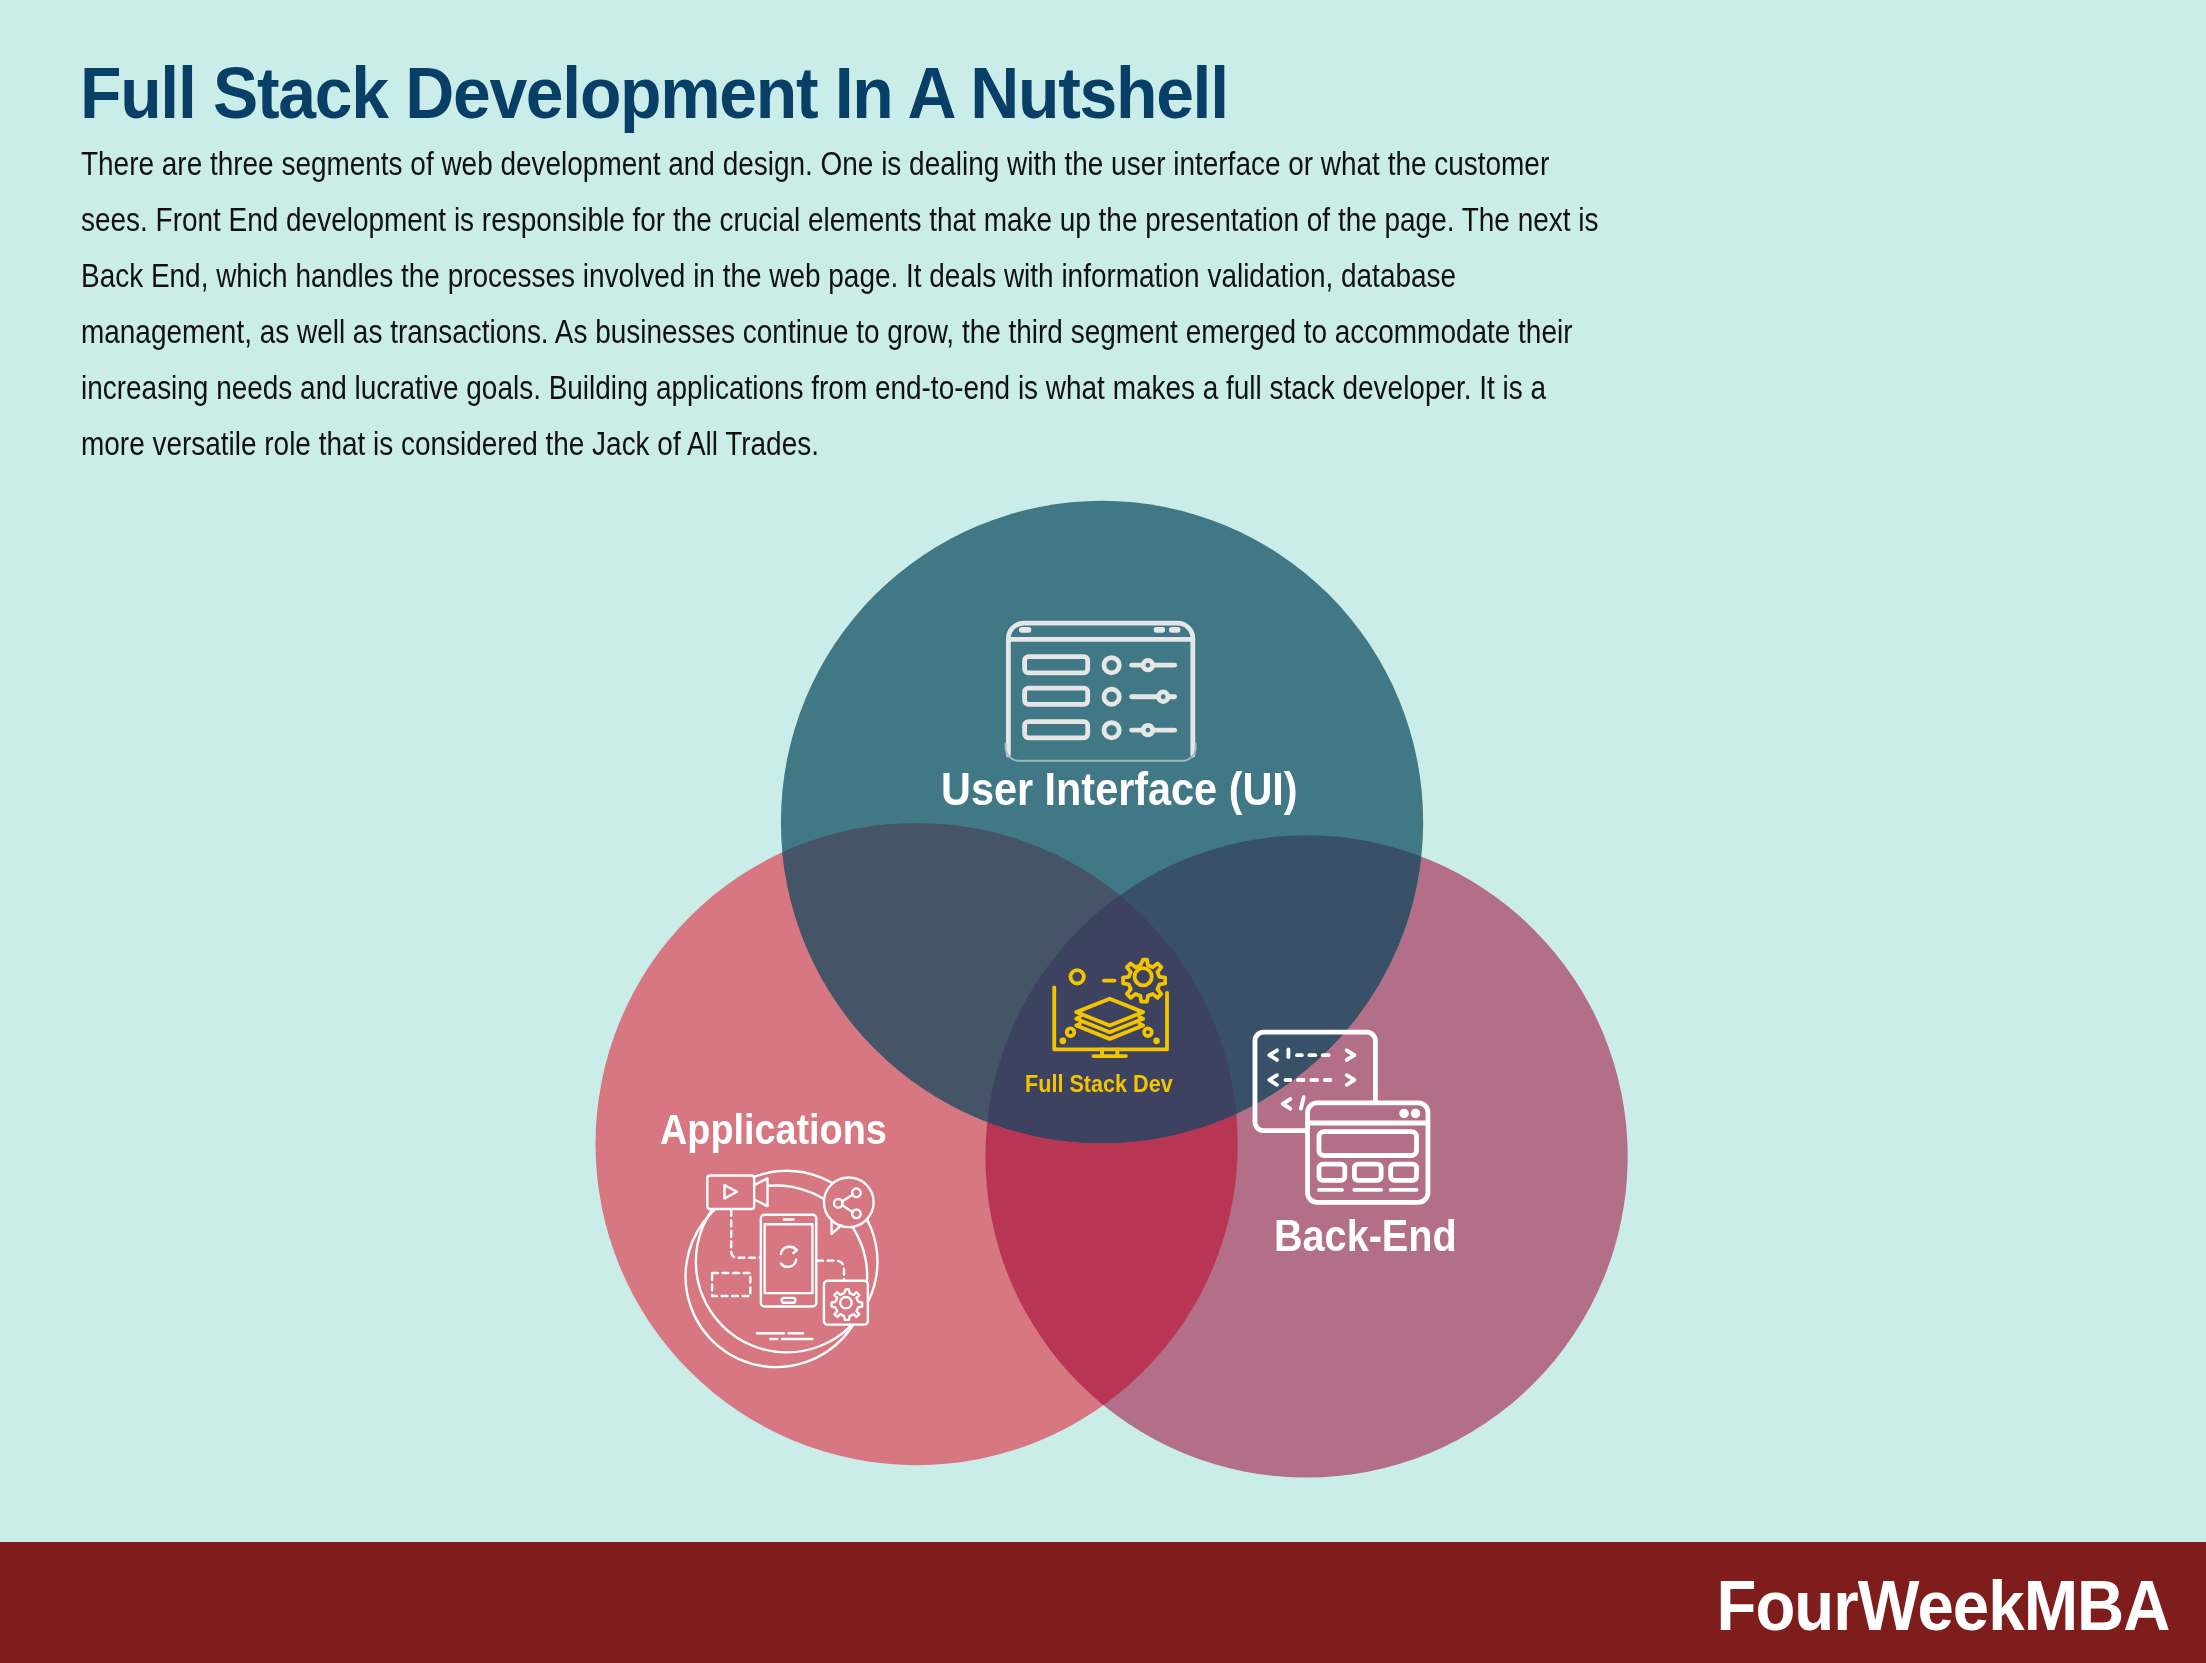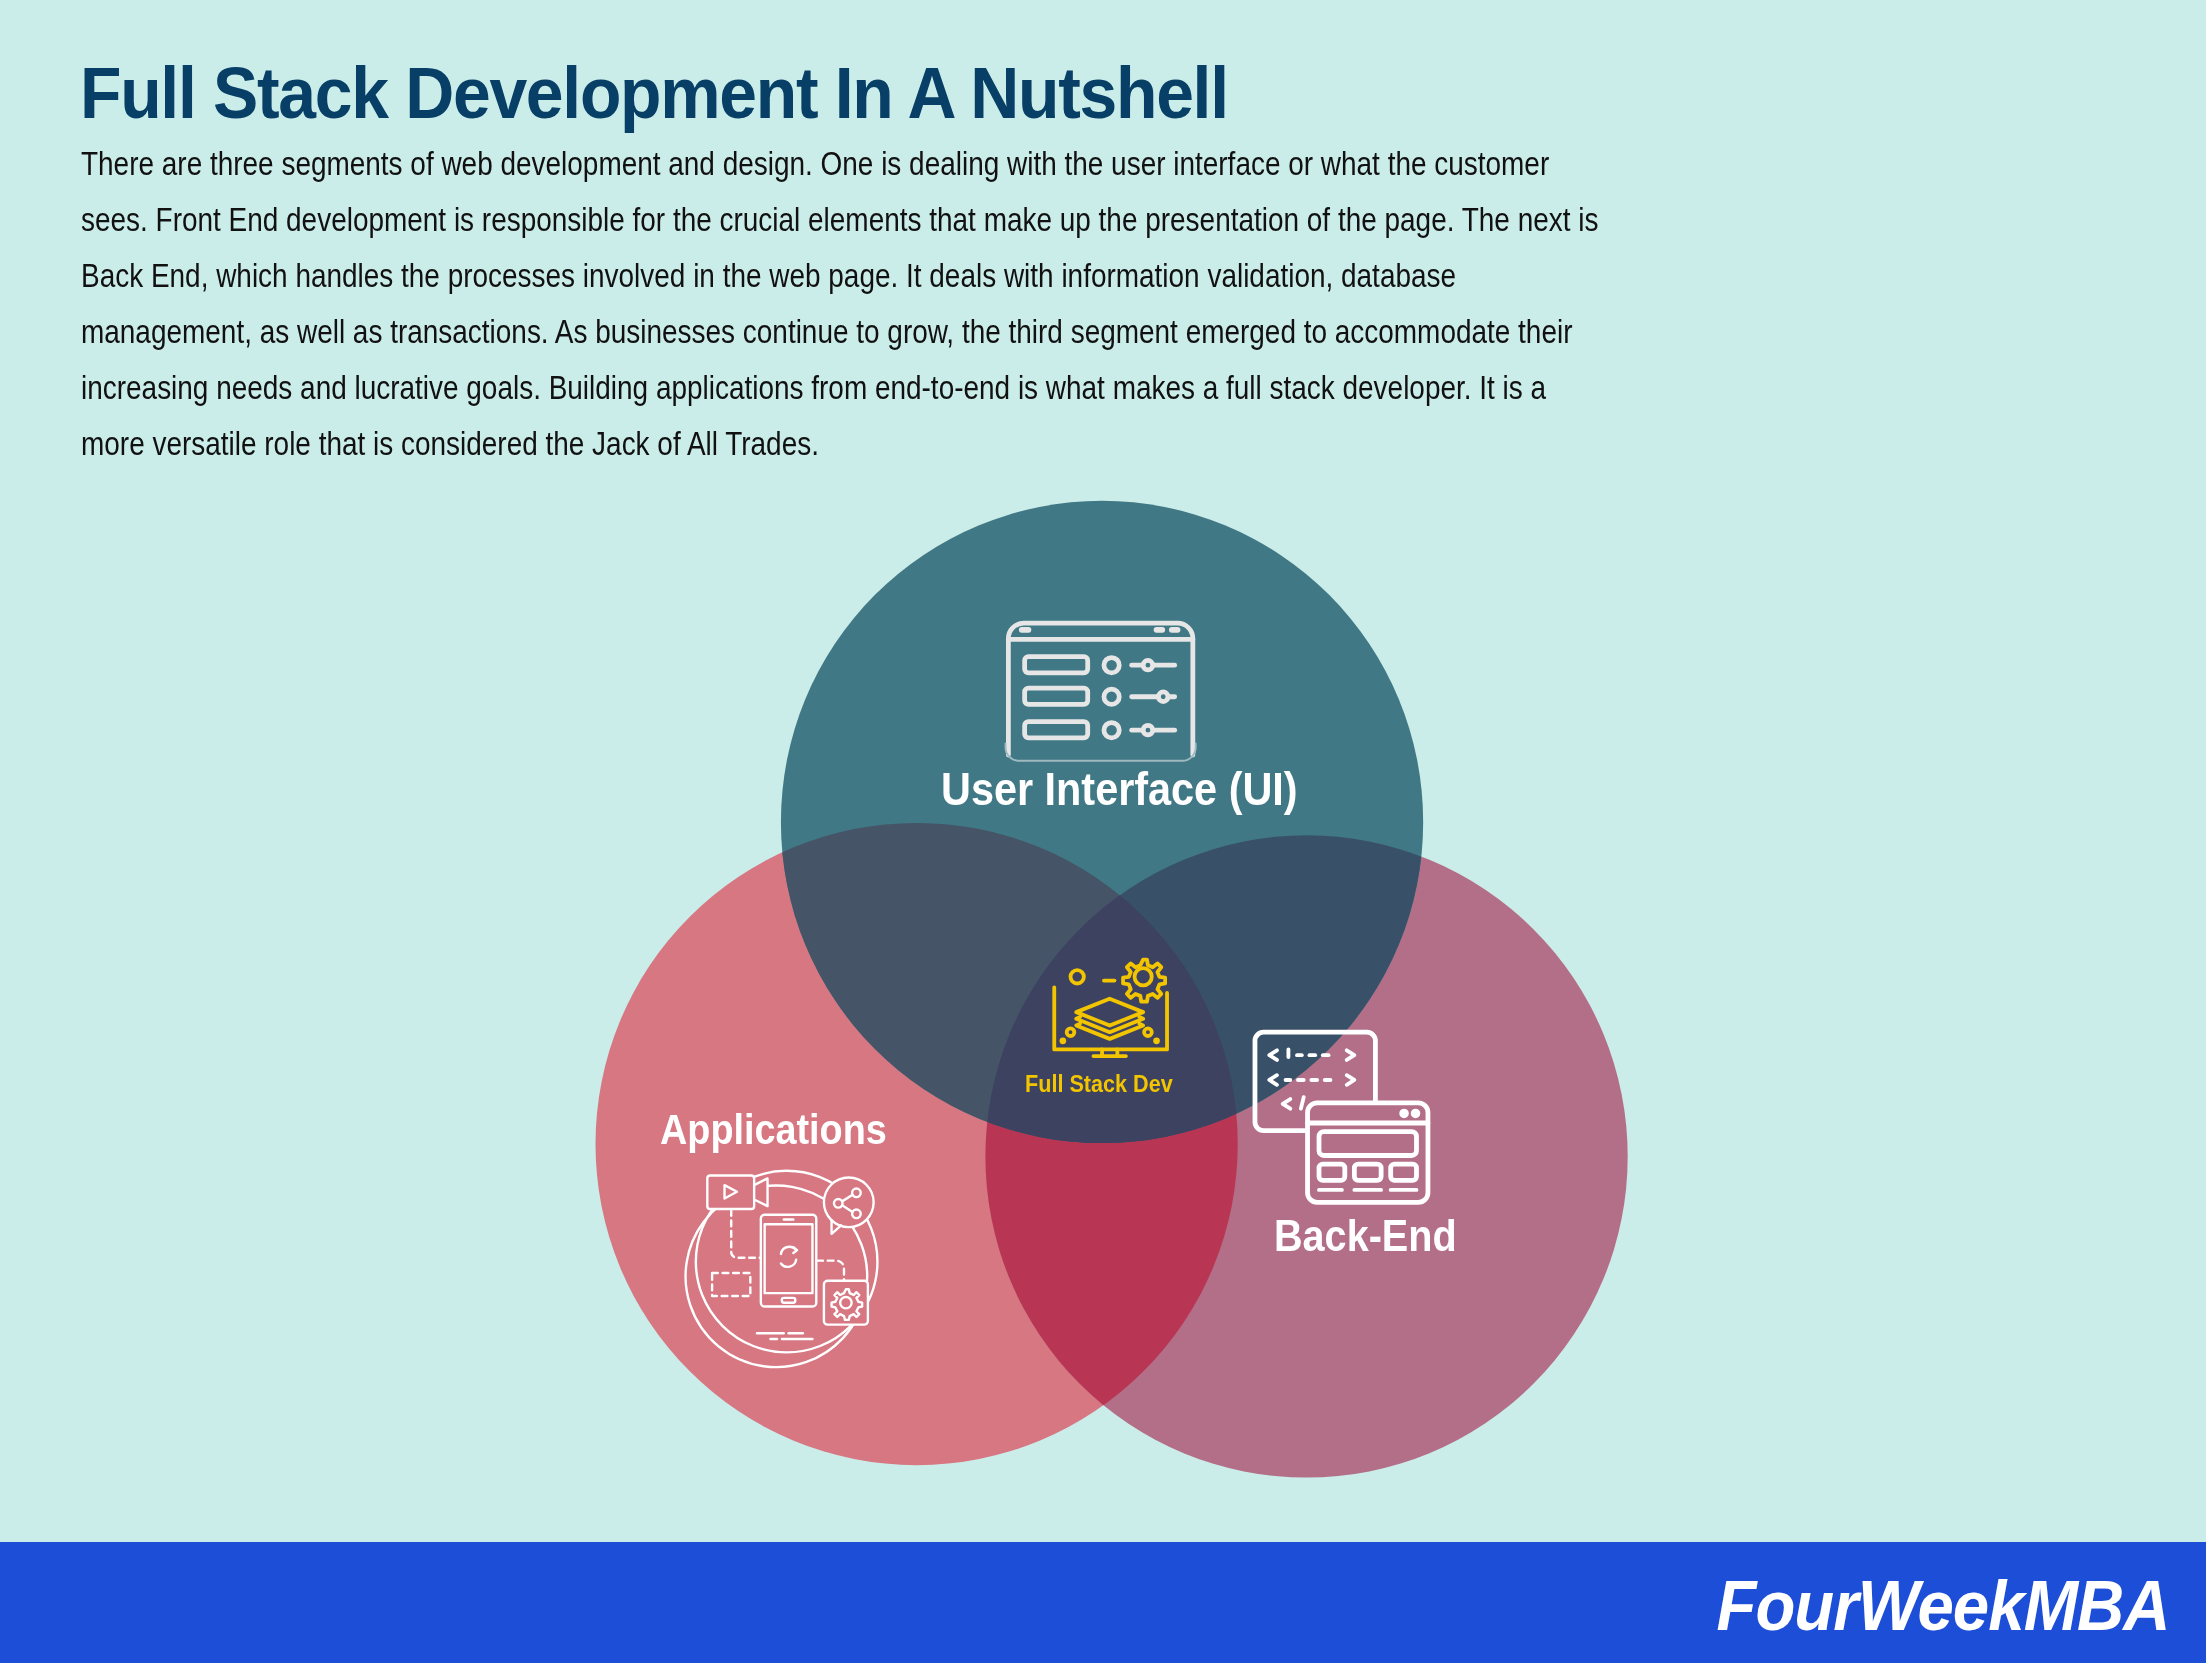--- a/index.html
+++ b/index.html
@@ -26,22 +26,21 @@
     position: absolute; white-space: nowrap; color: #fff; font-weight: bold;
     font-family: "Liberation Sans", sans-serif;
     transform-origin: left top;
   }
   .lbl-ui { left: 941px; top: 762px; font-size: 46px; transform: scaleX(0.9); }
   .lbl-app { left: 660px; top: 1106px; font-size: 42px; transform: scaleX(0.9); }
   .lbl-be { left: 1274px; top: 1211px; font-size: 44px; transform: scaleX(0.9); }
   .lbl-fsd { left: 1025px; top: 1070px; font-size: 24px; color: #F2C500; transform: scaleX(0.9); }
   .footer {
     position: absolute; left: 0; top: 1542px; width: 2206px; height: 121px;
-    background: #1d4ed8;
-    font-style: italic;
+    background: #7f1d1d;
   }
   .brand {
     position: absolute; right: 36px; top: 21px;
     color: #fff; font-weight: bold; font-size: 71px; line-height: 86px;
     letter-spacing: -1px; white-space: nowrap;
     transform-origin: right top; transform: scaleX(0.92);
   }
 </style>
 </head>
 <body>

